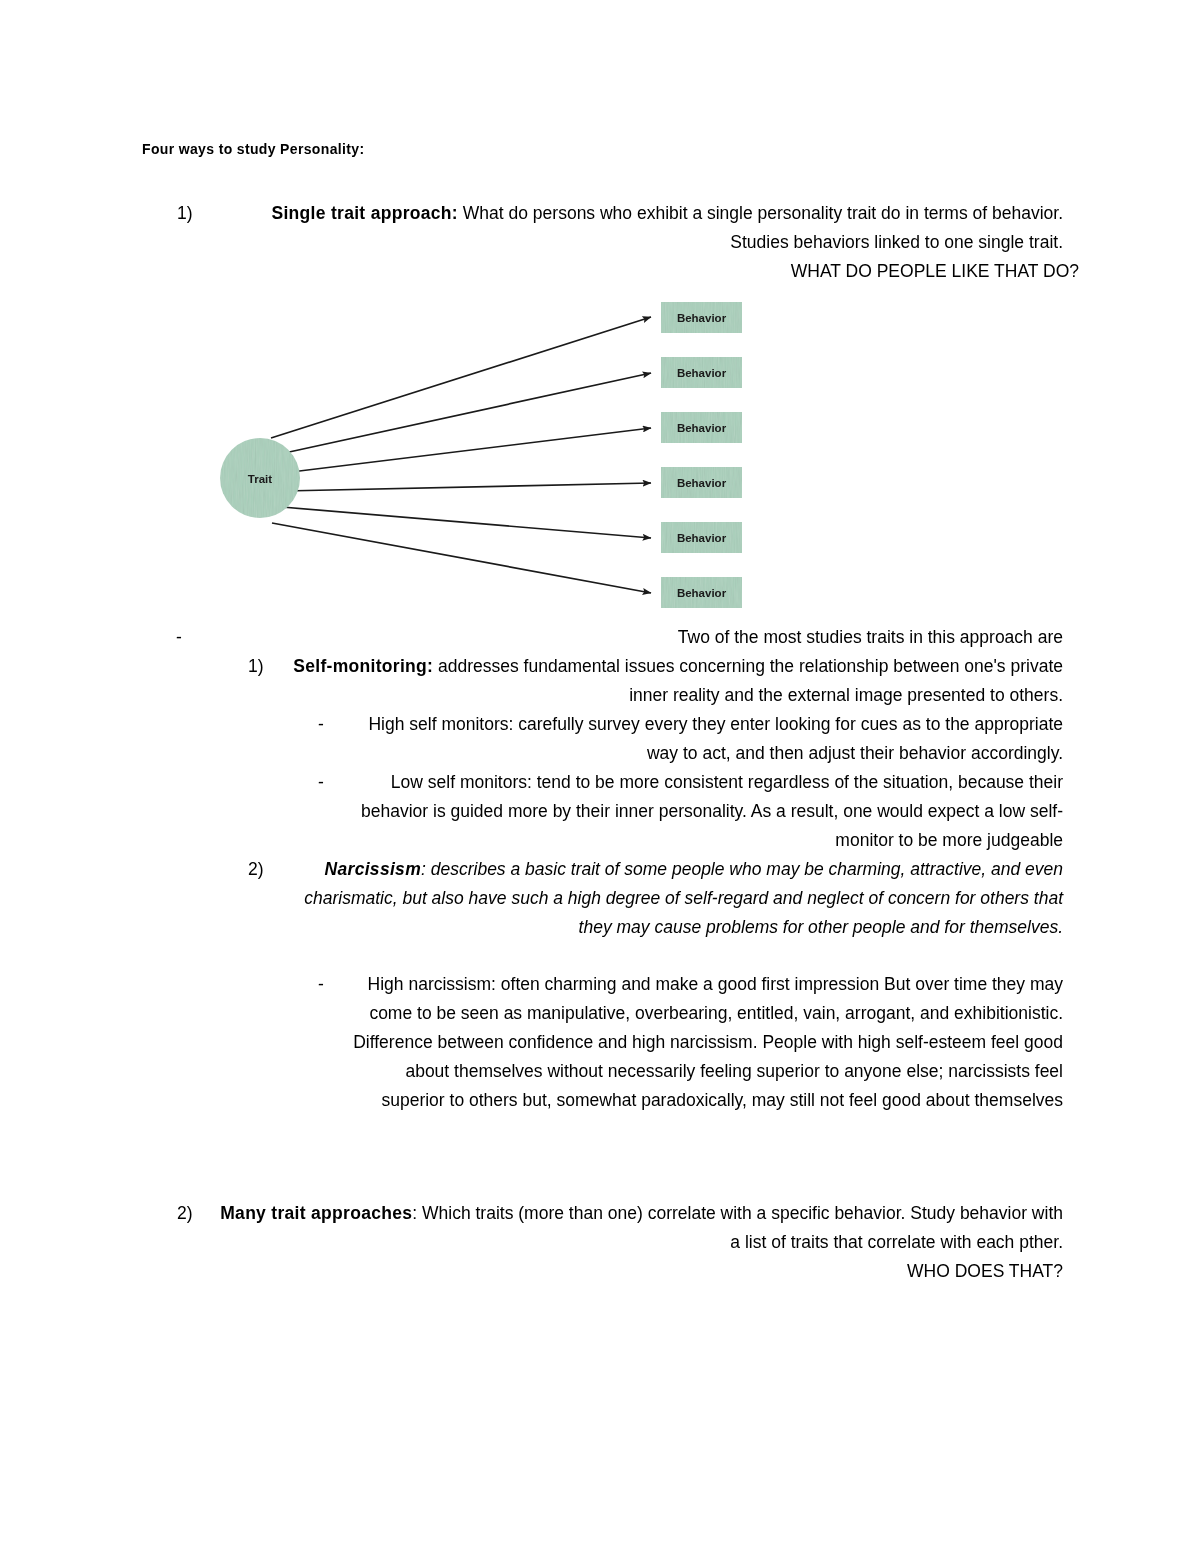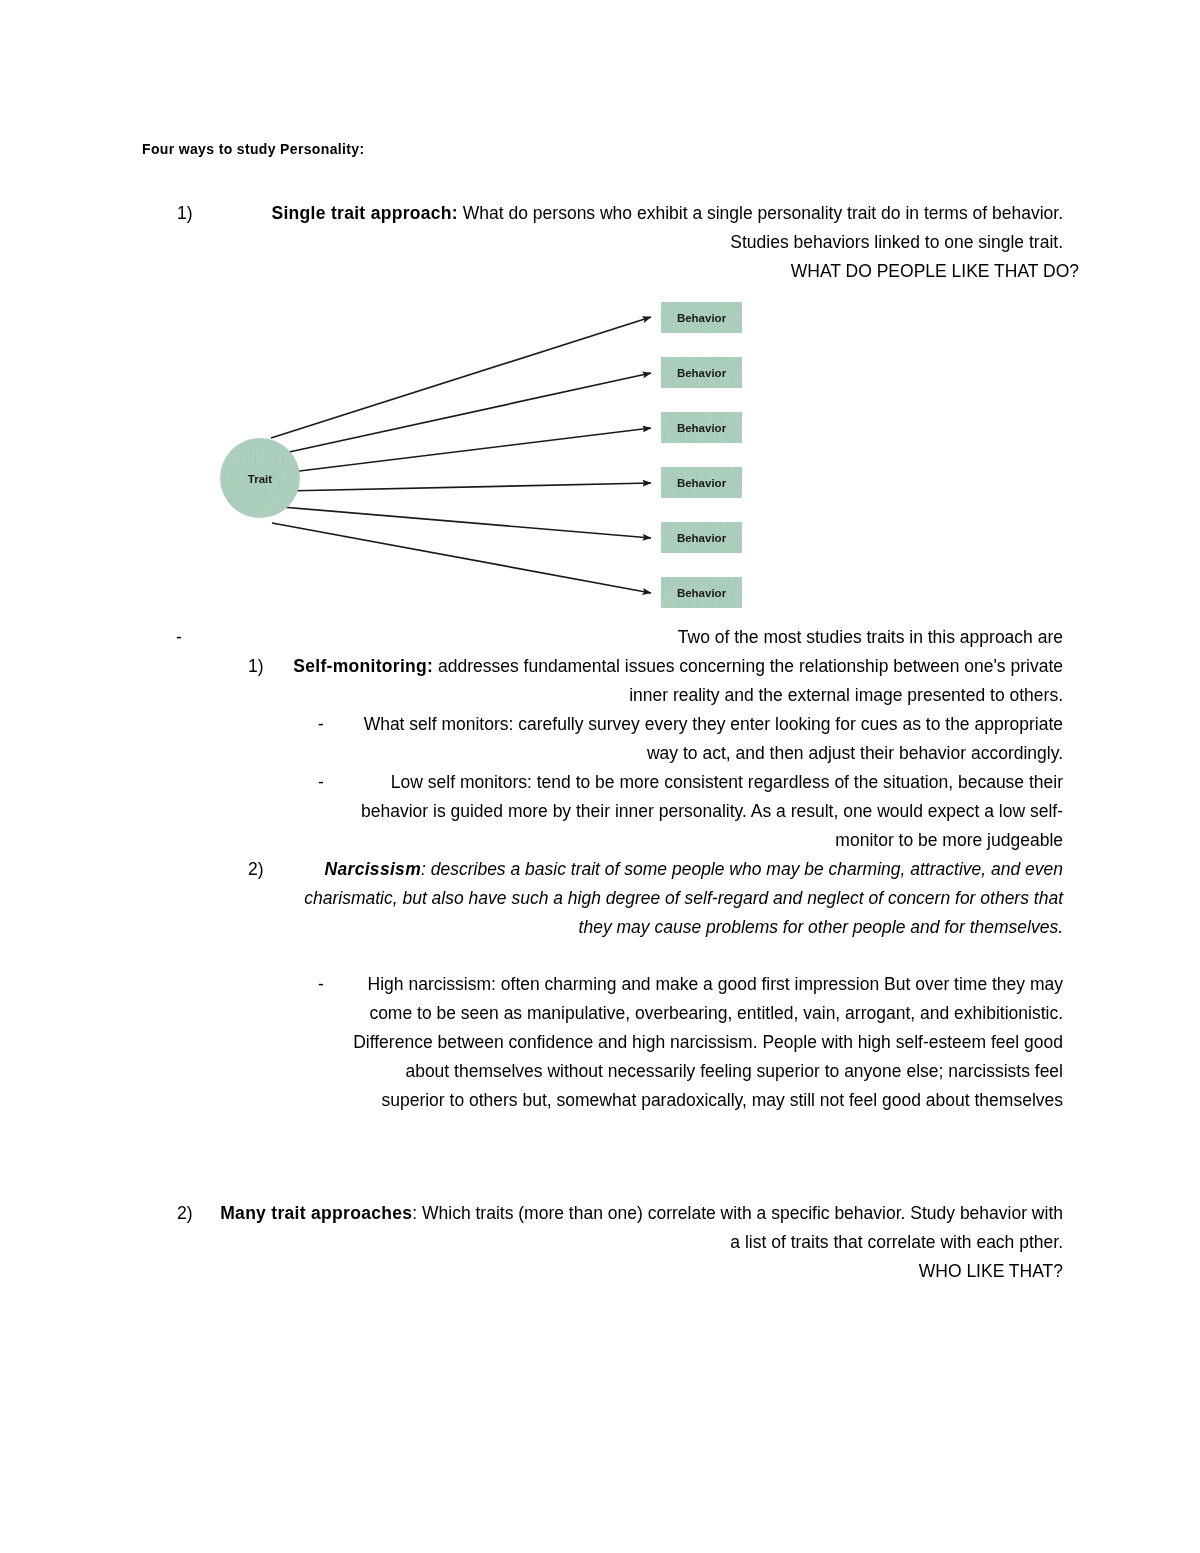--- a/index.html
+++ b/index.html
@@ -150,28 +150,28 @@
     </svg>
   </div>
 
   <div class="marker lvl2-marker" style="top:623px;">-</div>
   <div class="block lvl2-text" style="top:623px;">Two of the most studies traits in this approach are</div>
 
   <div class="marker lvl3-marker" style="top:652px;">1)</div>
   <div class="block lvl3-text" style="top:652px;"><span class="b">Self-monitoring:</span><span> addresses fundamental issues concerning the relationship between one's private inner reality and the external image presented to others.</span></div>
 
   <div class="marker lvl4-marker" style="top:710px;">-</div>
-  <div class="block lvl4-text" style="top:710px;">What self monitors: carefully survey every  they enter looking for cues as to the appropriate way to act, and then adjust their behavior accordingly.</div>
+  <div class="block lvl4-text" style="top:710px;">High self monitors: carefully survey every  they enter looking for cues as to the appropriate way to act, and then adjust their behavior accordingly.</div>
 
   <div class="marker lvl4-marker" style="top:768px;">-</div>
   <div class="block lvl4-text" style="top:768px;">Low self monitors: tend to be more consistent regardless of the situation, because their behavior is guided more by their inner personality. As a result, one would expect a low self-monitor to be more judgeable</div>
 
   <div class="marker lvl3-marker" style="top:855px;">2)</div>
   <div class="block lvl3-text" style="top:855px;font-style:italic;"><span class="b">Narcissism</span><span>:  describes a basic trait of some people who may be charming, attractive, and even charismatic, but also have such a high degree of self-regard and neglect of concern for others that they may cause problems for other people and for themselves.</span></div>
 
   <div class="marker lvl4-marker" style="top:970px;">-</div>
   <div class="block lvl4-text" style="top:970px;">High narcissism: often charming and make a good first impression But over time they may come to be seen as manipulative, overbearing, entitled, vain, arrogant, and exhibitionistic. Difference between confidence and high narcissism. People with high self-esteem feel good about themselves without necessarily feeling superior to anyone else; narcissists feel superior to others but, somewhat paradoxically, may still not feel good about themselves</div>
 
   <div class="marker lvl1-marker" style="top:1199px;">2)</div>
   <div class="block lvl1-text" style="top:1199px;"><span class="b">Many trait approaches</span><span>: Which traits (more than one) correlate with a specific behavior. Study behavior with a list of traits that correlate with each pther.</span></div>
-  <div class="block lvl1-text" style="top:1257px;">WHO LIKE THAT?</div>
+  <div class="block lvl1-text" style="top:1257px;">WHO DOES THAT?</div>
 
 </div>
 
 </body></html>

